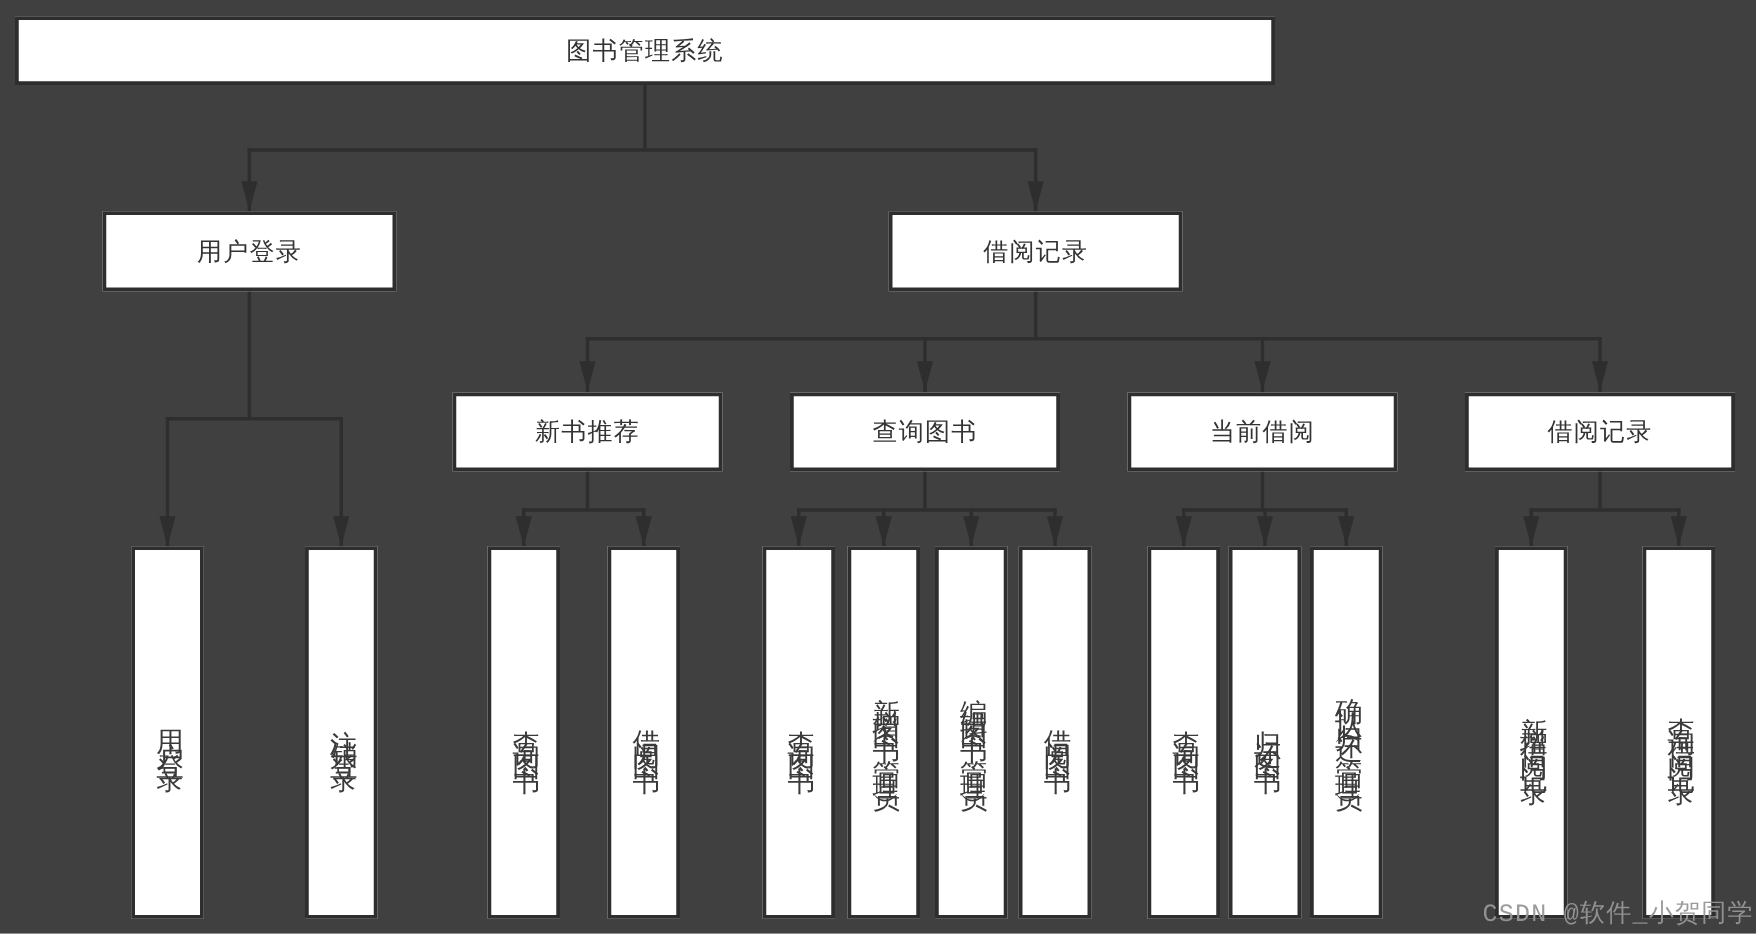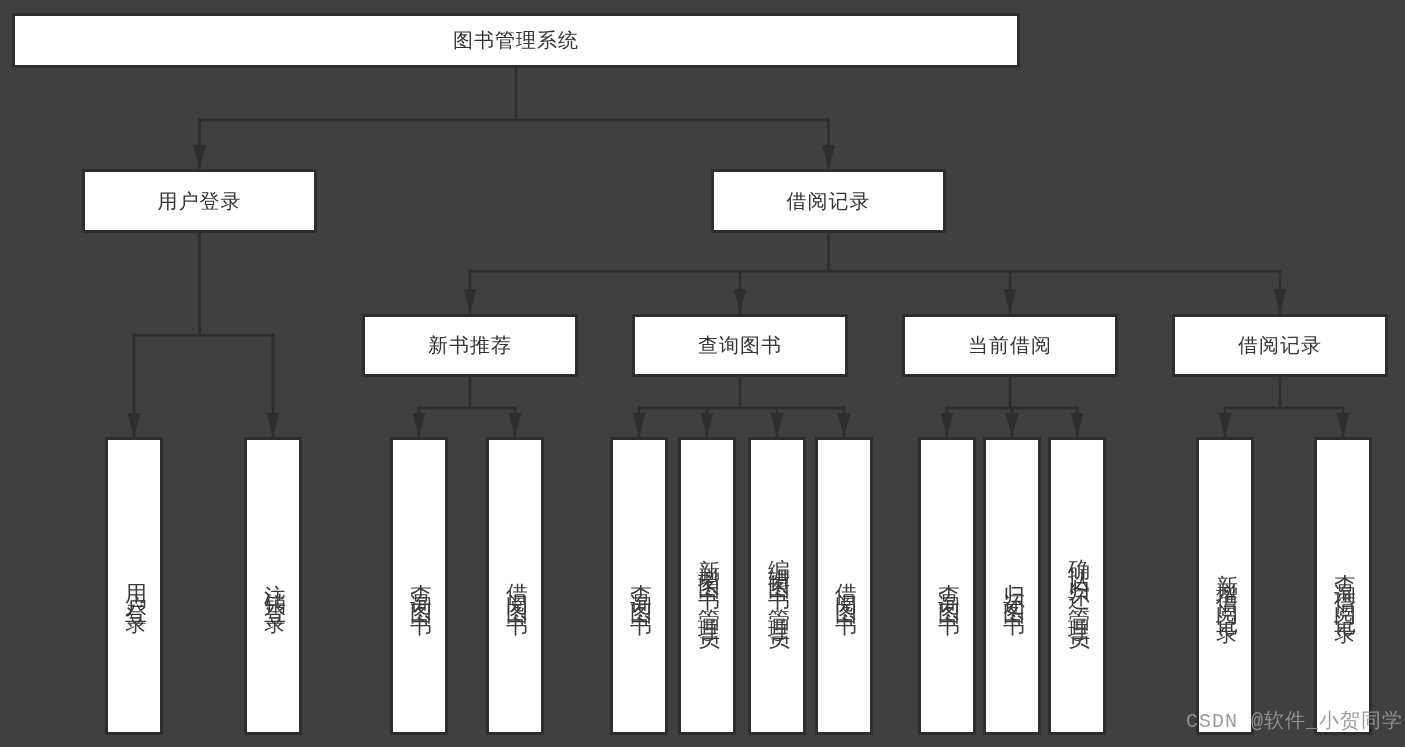--- a/index.html
+++ b/index.html
@@ -45,21 +45,21 @@
     writing-mode: vertical-rl;
     text-orientation: mixed;
     font-size: 22px;
     letter-spacing: 10px;
     line-height: 1;
     color: #3a3a3a;
   }
   .watermark {
     position: absolute;
     right: 2px;
-    bottom: 13px;
+    bottom: 3px;
     z-index: 5;
     font-size: 20px;
     color: rgba(150, 150, 150, 0.95);
     letter-spacing: 1px;
     white-space: nowrap;
   }
 </style>
 </head>
 <body>
 

